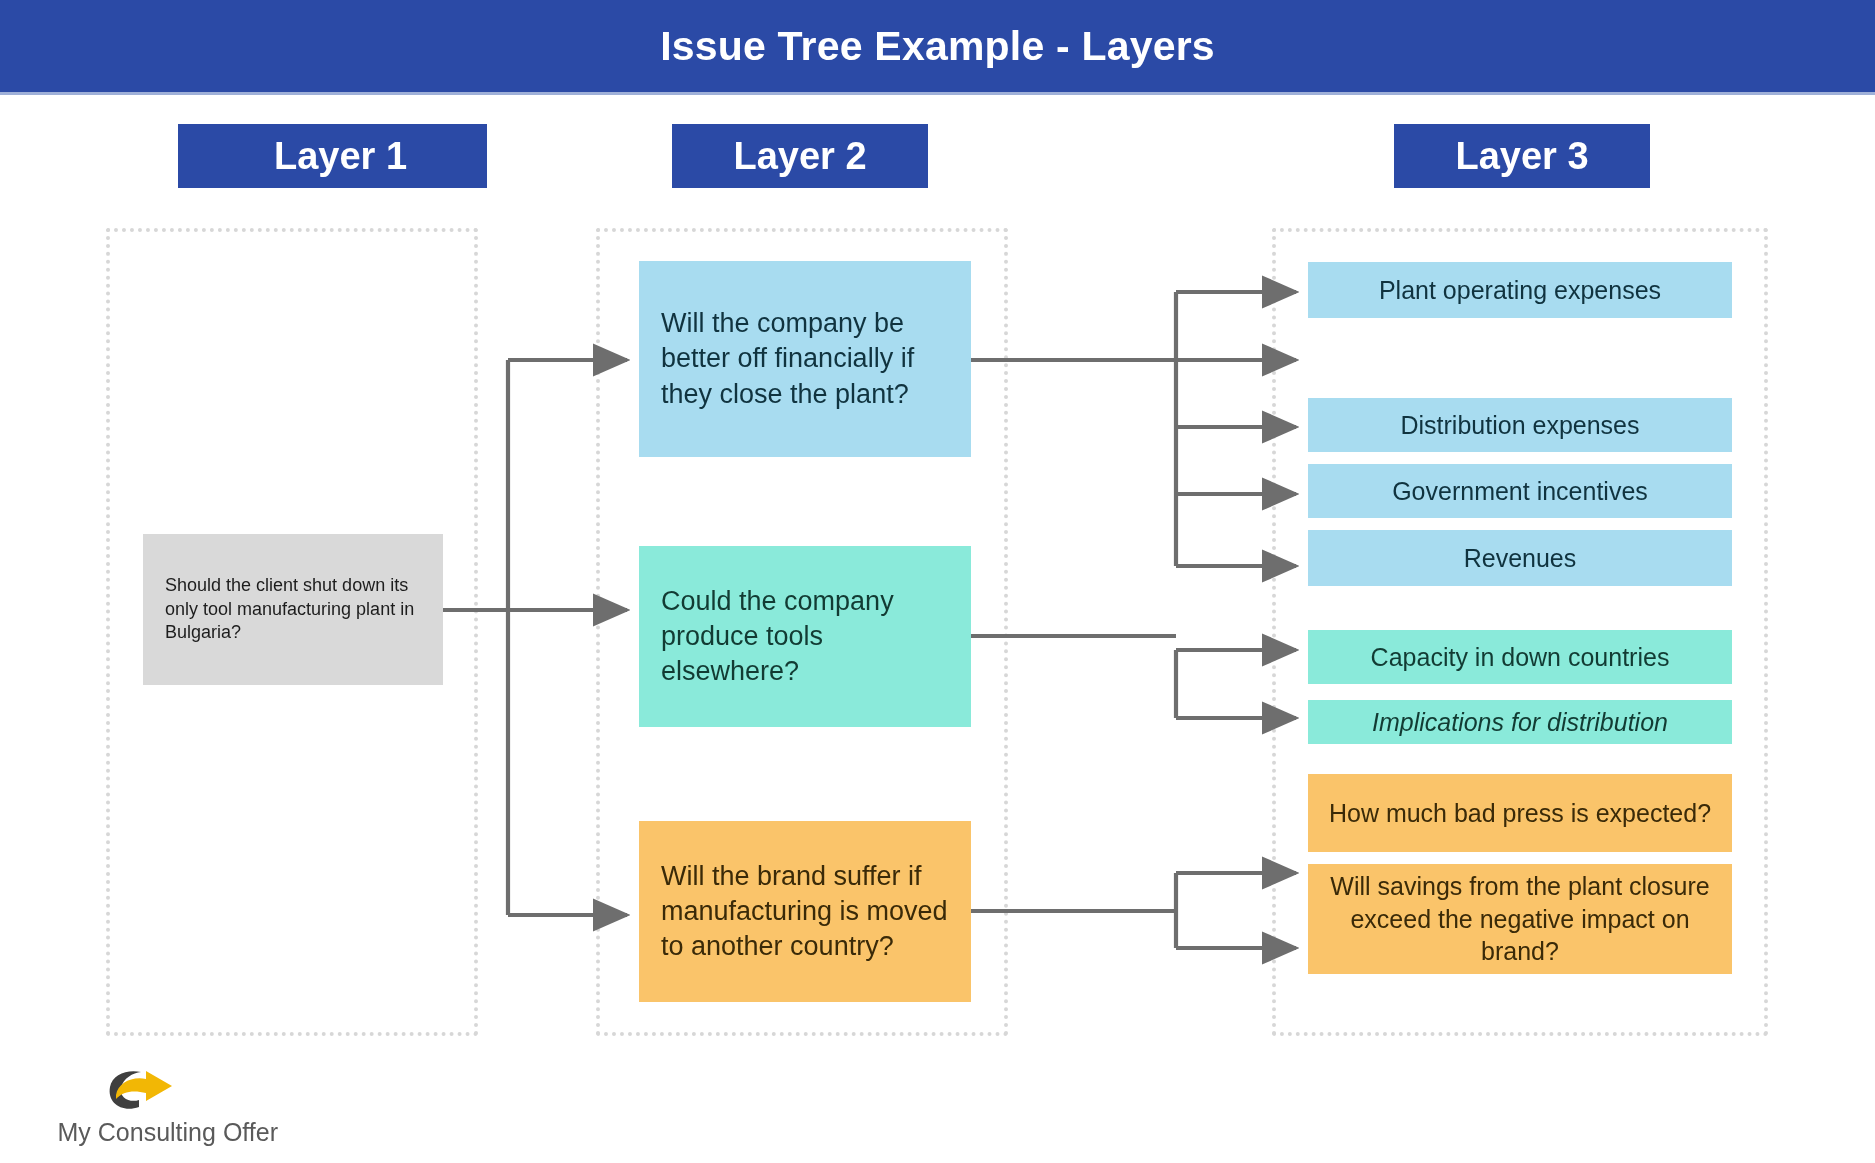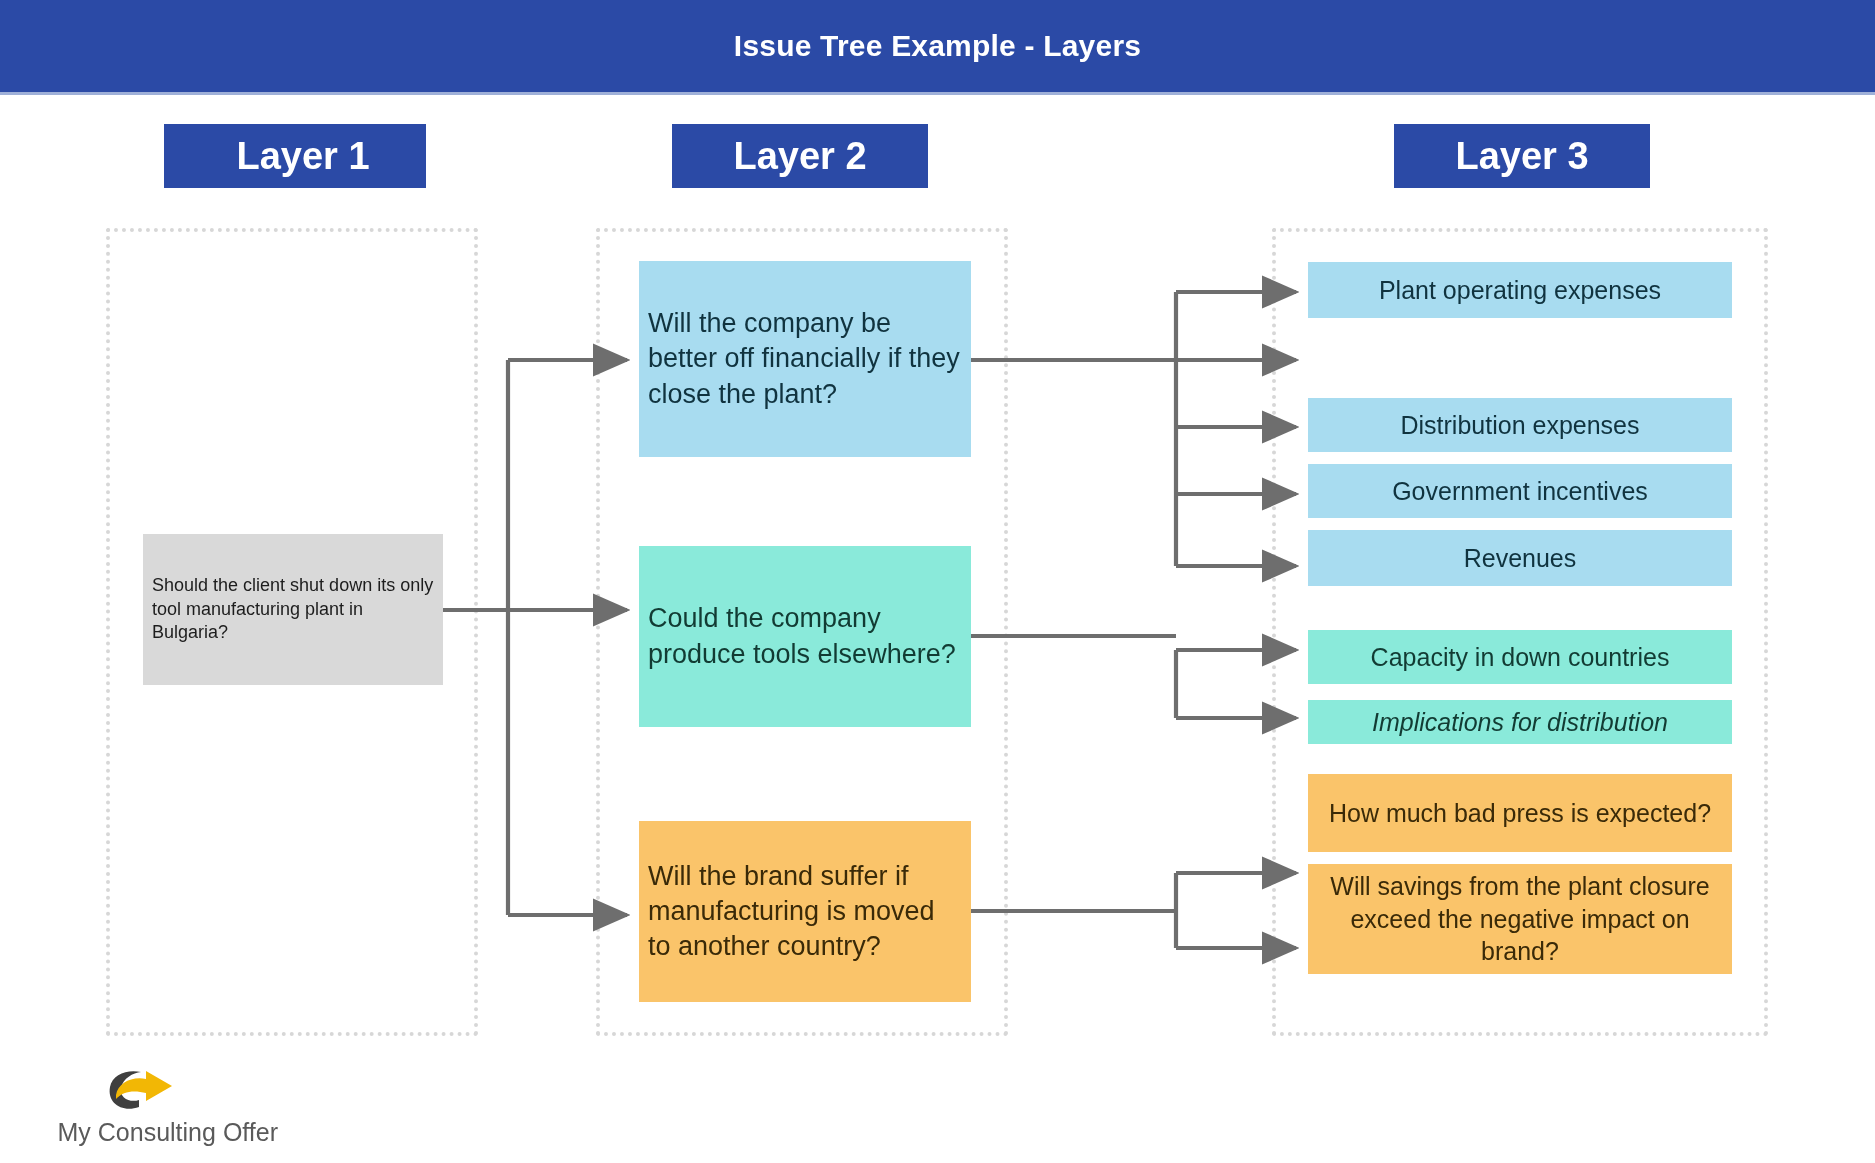--- a/index.html
+++ b/index.html
@@ -11,55 +11,55 @@
   }
   #stage { position: relative; width: 1875px; height: 1163px; background: #fff; }
 
   
   .header {
     position: absolute; left: 0; top: 0; width: 1875px; height: 92px;
     background: #2b4aa6;
     display: flex; align-items: center; justify-content: center;
   }
   .header-title {
-    color: #ffffff; font-size: 30px; font-weight: bold; letter-spacing: .2px;
+    color: #ffffff; font-size: 41px; font-weight: bold; letter-spacing: .2px;
   }
   .header-rule {
     position: absolute; left: 0; top: 92px; width: 1875px; height: 3px;
     background: #9fb0d8;
   }
 
   
   .layer-chip {
     position: absolute; background: #2b4aa6; color: #fff;
     font-size: 38px; font-weight: bold;
     display: flex; align-items: center; justify-content: center;
     height: 64px;
   }
-  #chip1 { left: 164px;  top: 124px; width: 262px; padding-left: 16px; }
+  #chip1 { left: 178px;  top: 124px; width: 309px; padding-left: 16px; }
   #chip2 { left: 672px;  top: 124px; width: 256px; }
   #chip3 { left: 1394px; top: 124px; width: 256px; }
 
   
   .col-frame {
     position: absolute;
     border: 4px dotted #d7d7d7;
     border-radius: 2px;
   }
   #frame1 { left: 106px;  top: 228px; width: 372px;  height: 808px; }
   #frame2 { left: 596px;  top: 228px; width: 412px;  height: 808px; }
   #frame3 { left: 1272px; top: 228px; width: 496px;  height: 808px; }
 
   
   .node {
     position: absolute;
     display: flex; align-items: center;
     line-height: 1.30;
   }
-  .node.left  { justify-content: flex-start; text-align: left; padding: 0 9px; }
+  .node.left  { justify-content: flex-start; text-align: left; padding: 0 22px; }
   .node.center{ justify-content: center;     text-align: center; padding: 4px 14px; }
 
   .n-gray   { background: #d9d9d9; color: #1d1d1d; }
   .n-blue   { background: #a8dcf0; color: #10333f; }
   .n-green  { background: #8aeada; color: #123b33; }
   .n-orange { background: #fac46a; color: #3a2a08; }
 
   
   #root { left: 143px; top: 534px; width: 300px; height: 151px; font-size: 18px; }
 

